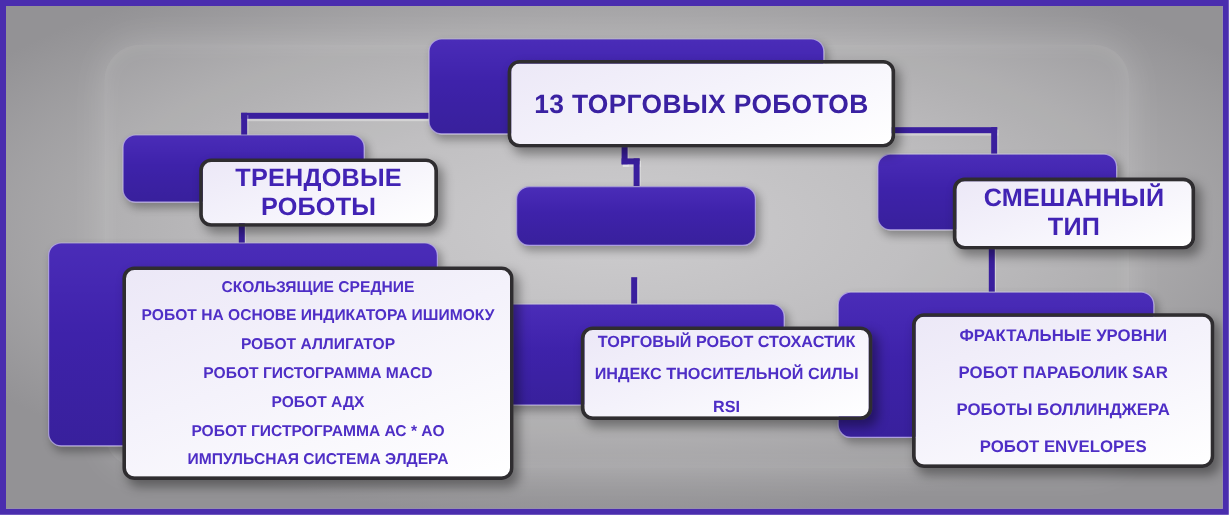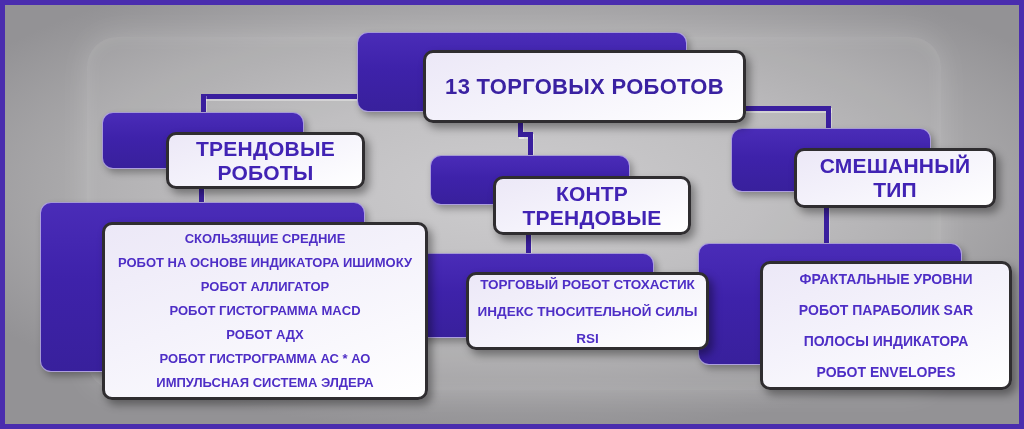--- a/index.html
+++ b/index.html
@@ -66,46 +66,43 @@
   <div class="wbox" style="left:377px;top:45px;width:323px;height:73px">
     <span class="title-text">13 ТОРГОВЫХ РОБОТОВ</span>
   </div>
 
   <div class="pback" style="left:97px;top:107px;width:200px;height:55px"></div>
   <div class="wbox" style="left:120px;top:127px;width:199px;height:57px">
     <span class="header-text">ТРЕНДОВЫЕ РОБОТЫ</span>
   </div>
 
   <div class="pback" style="left:425px;top:150px;width:198px;height:48px"></div>
-  <div class="wbox" style="left:447px;top:171px;width:198px;height:59px">
-    <span class="header-text">КОНТР ТРЕНДОВЫЕ</span>
-  </div>
 
   <div class="pback" style="left:726px;top:123px;width:198px;height:62px"></div>
   <div class="wbox" style="left:748px;top:143px;width:202px;height:60px">
     <span class="header-text">СМЕШАННЫЙ ТИП</span>
   </div>
 
   <div class="pback" style="left:35px;top:197px;width:323px;height:168px"></div>
   <div class="wbox list list-trend" style="left:56px;top:217px;width:326px;height:178px">
     <div class="li">СКОЛЬЗЯЩИЕ СРЕДНИЕ</div>
     <div class="li">РОБОТ НА ОСНОВЕ ИНДИКАТОРА ИШИМОКУ</div>
     <div class="li">РОБОТ АЛЛИГАТОР</div>
     <div class="li">РОБОТ ГИСТОГРАММА MACD</div>
     <div class="li">РОБОТ АДХ</div>
     <div class="li">РОБОТ ГИСТРОГРАММА АС * АО</div>
     <div class="li">ИМПУЛЬСНАЯ СИСТЕМА ЭЛДЕРА</div>
   </div>
 
   <div class="pback" style="left:404px;top:248px;width:243px;height:83px"></div>
-  <div class="wbox list list-counter" style="left:420px;top:267px;width:243px;height:78px">
+  <div class="wbox list list-counter" style="left:438px;top:267px;width:243px;height:78px">
     <div class="li">ТОРГОВЫЙ РОБОТ СТОХАСТИК</div>
     <div class="li">ИНДЕКС ТНОСИТЕЛЬНОЙ СИЛЫ RSI</div>
   </div>
 
   <div class="pback" style="left:693px;top:238px;width:262px;height:120px"></div>
   <div class="wbox list list-mixed" style="left:714px;top:256px;width:252px;height:129px">
     <div class="li">ФРАКТАЛЬНЫЕ УРОВНИ</div>
     <div class="li">РОБОТ ПАРАБОЛИК SAR</div>
-    <div class="li">ПОЛОСЫ ИНДИКАТОРА</div>
+    <div class="li">РОБОТЫ БОЛЛИНДЖЕРА</div>
     <div class="li">РОБОТ ENVELOPES</div>
   </div>
 </div>
 
 </body></html>

